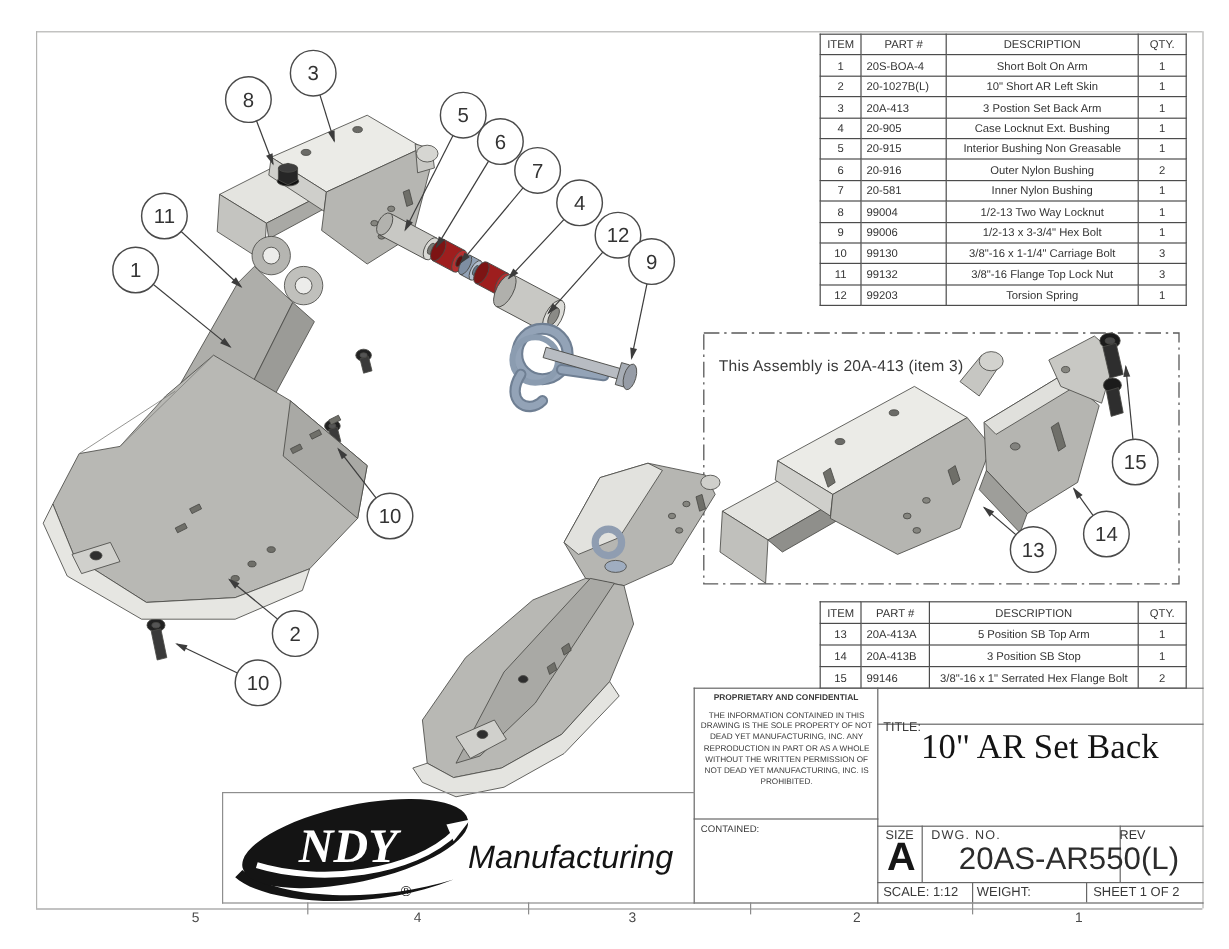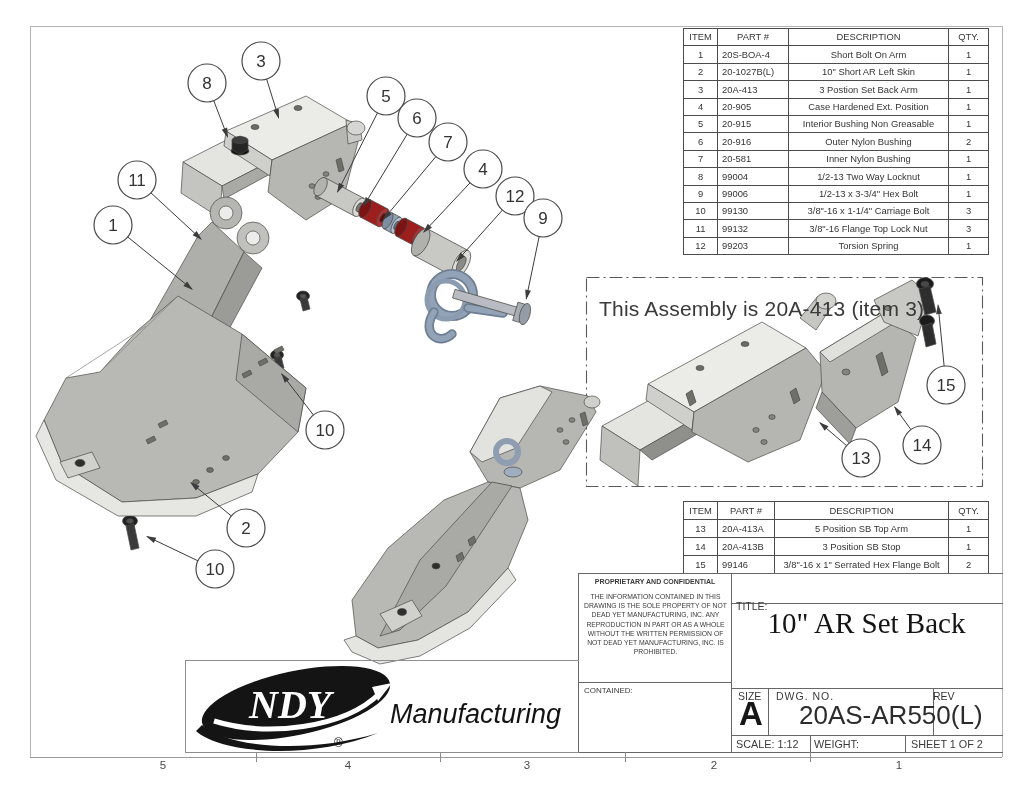--- a/index.html
+++ b/index.html
@@ -12,21 +12,21 @@
   .tb-ln{position:absolute;background:#676767;}
   
   table.bom{position:absolute;border-collapse:collapse;table-layout:fixed;width:305px;
             font-size:9.4px;color:#343434;background:#fff;}
   table.bom th,table.bom td{border:1px solid #4c4c4c;padding:0 2px;text-align:center;
             font-weight:normal;white-space:nowrap;overflow:visible;line-height:1;}
   #bom-main th,#bom-main td{height:16.4px;}
   #bom-sub th,#bom-sub td{height:17px;}
   table.bom td.c1{text-align:left;padding-left:4px;}
   
-  .note{position:absolute;left:599px;top:297px;font-size:21px;color:#3a3a3a;
+  .note{position:absolute;left:599px;top:297px;font-size:13px;color:#3a3a3a;
         letter-spacing:.2px;}
   
   .tb-txt{position:absolute;color:#3a3a3a;}
   .prop-head{left:582px;top:578px;width:146px;text-align:center;font-size:7px;font-weight:bold;}
   .prop-body{left:583px;top:592px;width:145px;text-align:center;font-size:6.8px;line-height:1.35;}
   .comments{left:584px;top:686px;font-size:8px;}
   .title-label{left:736px;top:600px;font-size:10.5px;}
   .title-main{position:absolute;left:731px;top:606px;width:271px;text-align:center;
         font-family:"Liberation Serif",serif;font-size:29px;color:#141414;line-height:35px;}
   .size-label{left:738px;top:690px;font-size:10.5px;}
@@ -360,21 +360,21 @@
         </tr>
         <tr>
           <td class="c0">3</td>
           <td class="c1">20A-413</td>
           <td class="c2">3 Postion Set Back Arm</td>
           <td class="c3">1</td>
         </tr>
         <tr>
           <td class="c0">4</td>
           <td class="c1">20-905</td>
-          <td class="c2">Case Hardened Ext. Position</td>
+          <td class="c2">Case Locknut Ext. Bushing</td>
           <td class="c3">1</td>
         </tr>
         <tr>
           <td class="c0">5</td>
           <td class="c1">20-915</td>
           <td class="c2">Interior Bushing Non Greasable</td>
           <td class="c3">1</td>
         </tr>
         <tr>
           <td class="c0">6</td>

